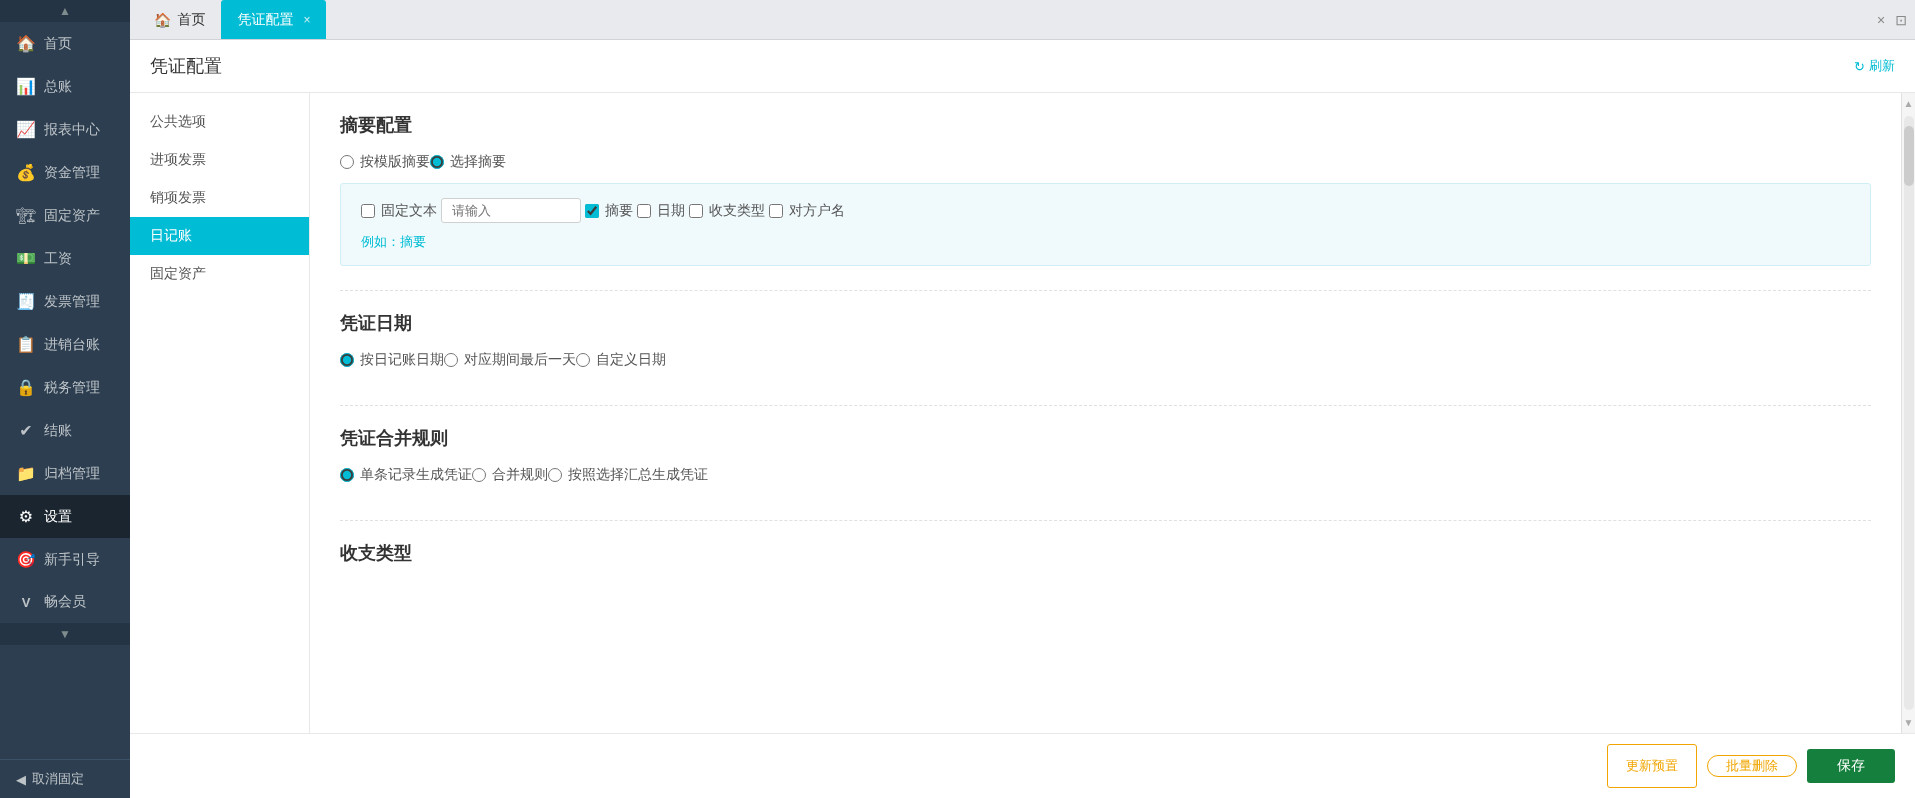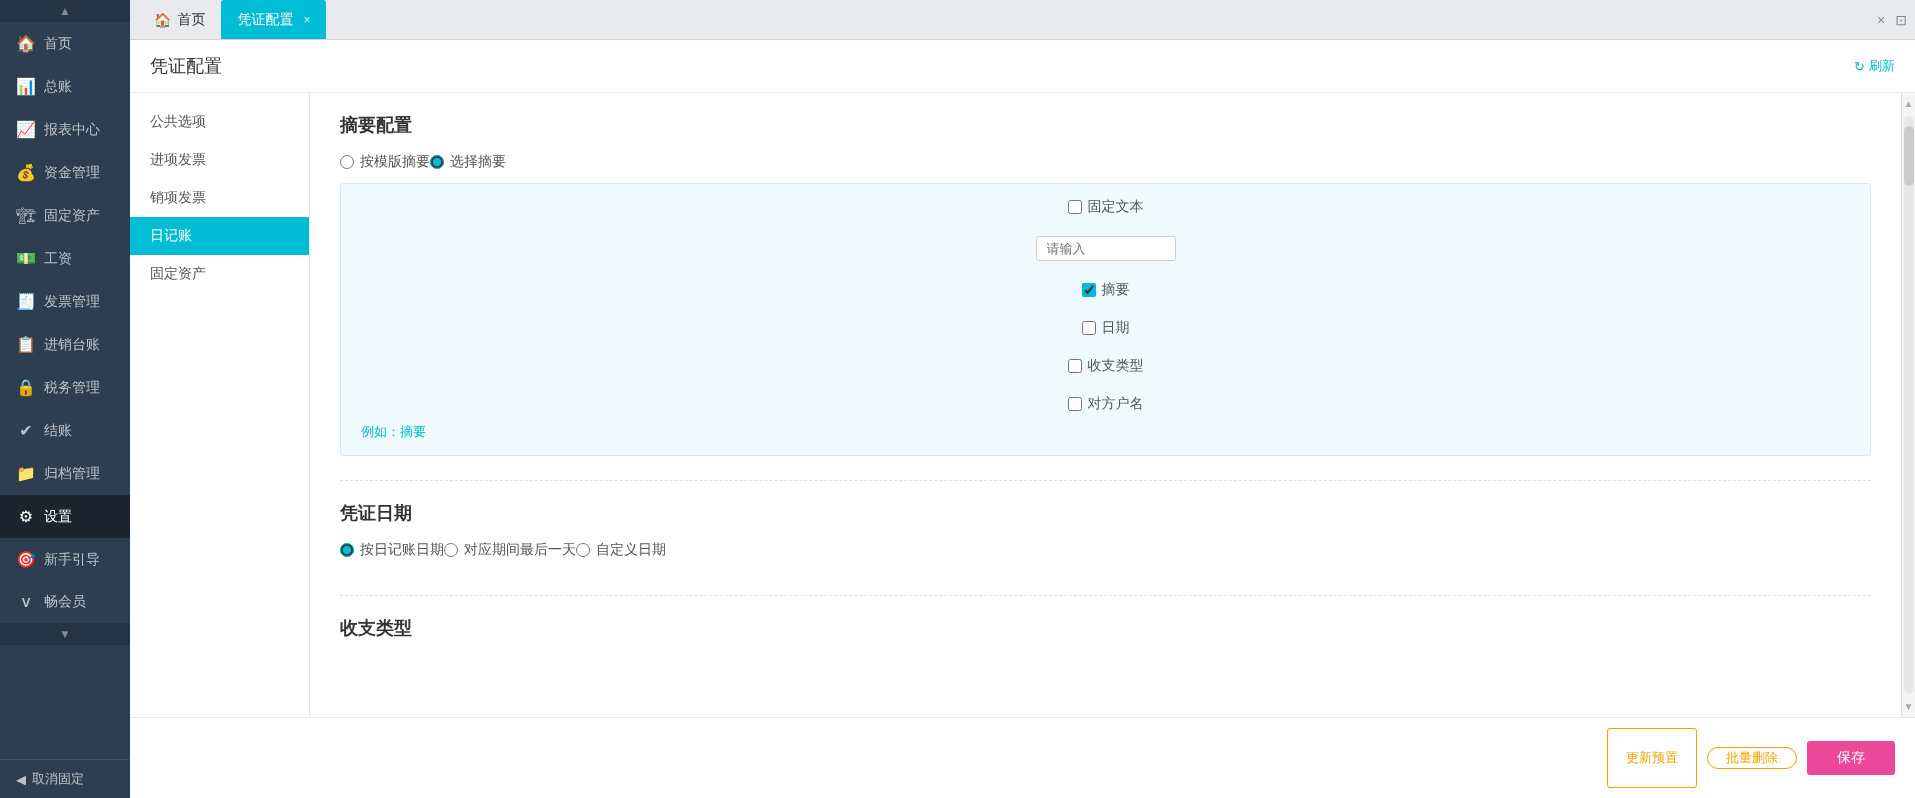--- a/index.html
+++ b/index.html
@@ -191,24 +191,23 @@
     .checkbox-options {
       background: #f0fafc;
       border: 1px solid #d0eef5;
       border-radius: 3px;
       padding: 14px 20px;
       margin-top: 10px;
     }
     .checkbox-row {
       display: flex;
       align-items: center;
-      gap: 20px;
+      gap: 4px;
       margin-bottom: 10px;
       flex-wrap: wrap;
-      flex-direction: column;
     }
     .checkbox-label {
       display: flex;
       align-items: center;
       gap: 6px;
       cursor: pointer;
       color: #555;
     }
     .checkbox-label input[type="checkbox"] {
       accent-color: #00bcd4;
@@ -238,36 +237,36 @@
       display: flex;
       align-items: center;
       justify-content: flex-end;
       gap: 10px;
       flex-shrink: 0;
     }
     .btn-update {
       background: #fff;
       border: 1px solid #f0a500;
       color: #f0a500;
-      padding: 20px 18px;
+      padding: 12px 18px;
       border-radius: 3px;
       cursor: pointer;
       font-size: 13px;
     }
     .btn-delete {
       background: #fff;
       border: 1px solid #f0a500;
       color: #f0a500;
       padding: 1px 18px;
       border-radius: 13px;
       cursor: pointer;
       font-size: 13px;
     }
     .btn-save {
-      background: #ec4899;
+      background: #15803d;
       border: none;
       color: #fff;
       padding: 8px 30px;
       border-radius: 3px;
       cursor: pointer;
       font-size: 14px;
       font-weight: 500;
     }
 
     
@@ -479,20 +478,37 @@
             <input type="radio" name="voucher-date" style="">
             <span>对应期间最后一天</span>
           </label>
           <label class="radio-label">
             <input type="radio" name="voucher-date" style="">
             <span>自定义日期</span>
           </label>
         </div>
       </div>
 
+      <div class="section">
+        <div class="section-title">凭证合并规则</div>
+        <div class="radio-group">
+          <label class="radio-label">
+            <input type="radio" name="merge-rule" checked="" style="">
+            <span>单条记录生成凭证</span>
+          </label>
+          <label class="radio-label">
+            <input type="radio" name="merge-rule" style="">
+            <span>合并规则</span>
+          </label>
+          <label class="radio-label">
+            <input type="radio" name="merge-rule" style="">
+            <span>按照选择汇总生成凭证</span>
+          </label>
+        </div>
+      </div>
 
       <div class="section">
         <div class="section-title">收支类型</div>
       </div>
 
     </div>
 
     <div class="scroll-right">
       <span class="scroll-btn">▲</span>
       <div class="scroll-track">

